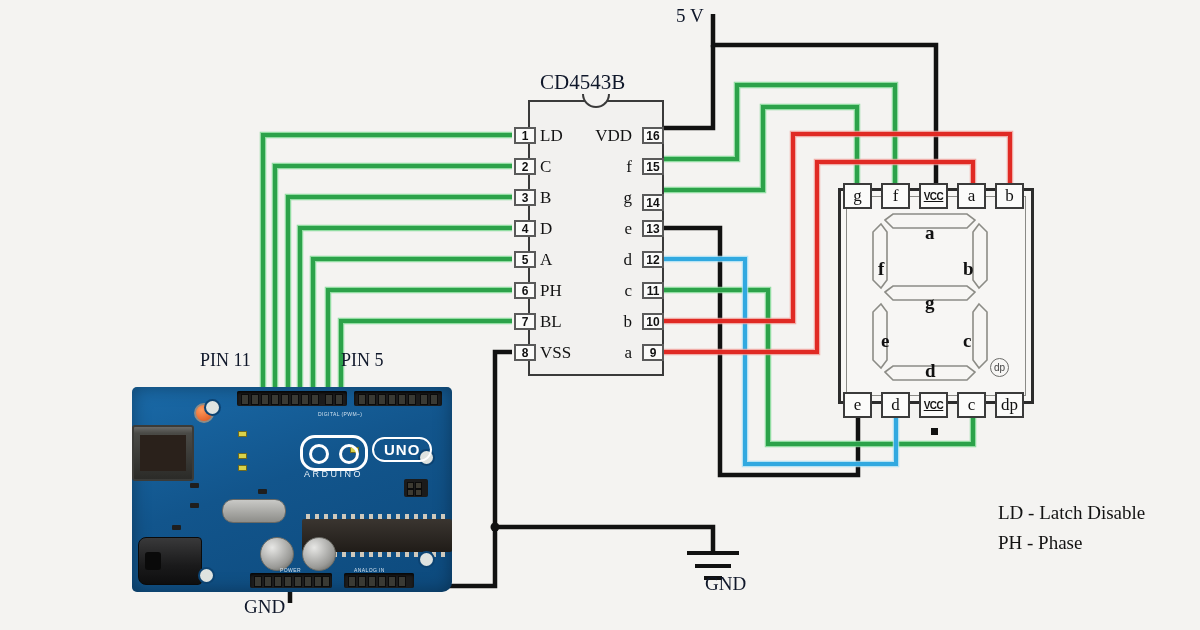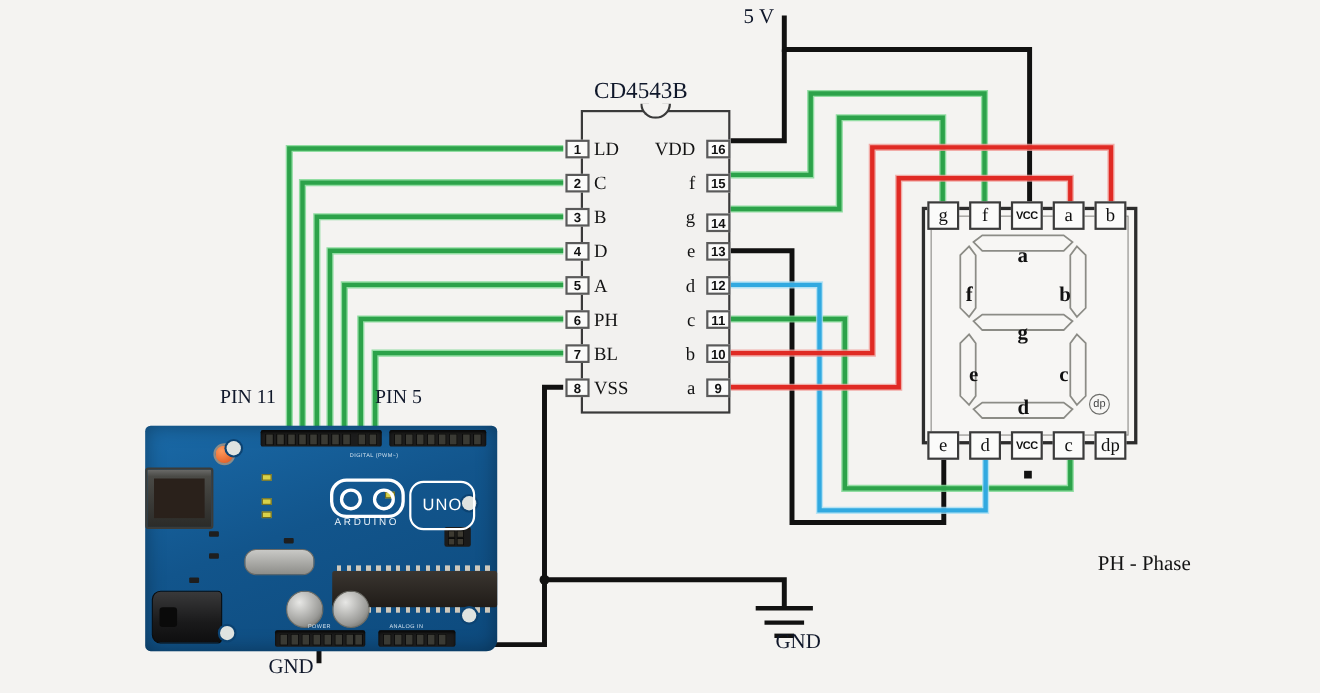--- a/index.html
+++ b/index.html
@@ -56,21 +56,21 @@
   #disp-inner{
     position:absolute;left:846px;top:196px;width:180px;height:200px;
     border:1px solid #8a8a86;box-sizing:border-box;background:#f7f6f4;
   }
   .dpin{
     position:absolute;width:29px;height:26px;
     border:2px solid #3b3b3b;background:#fbfbfa;box-sizing:border-box;
     display:flex;align-items:center;justify-content:center;
     font-size:17px;color:#111;font-family:"Liberation Serif",serif;
   }
-  .dpin.vcc{font-size:10px;font-family:"Liberation Sans",sans-serif;font-weight:bold;letter-spacing:-.5px;}
+  .dpin.vcc{font-size:10px;font-family:"Liberation Sans",sans-serif;font-weight:bold;letter-spacing:-.5px;text-decoration:underline;}
   .seg-letter{
     position:absolute;font-size:19px;color:#111;font-weight:bold;
     font-family:"Liberation Serif",serif;
   }
   .dot-label{
     position:absolute;width:17px;height:17px;border:1.5px solid #6d6d6a;
     border-radius:50%;display:flex;align-items:center;justify-content:center;
     font-size:10px;color:#444;font-family:"Liberation Sans",sans-serif;
   }
 
@@ -118,22 +118,22 @@
   .ard-oo{
     position:absolute;left:0;top:0;width:62px;height:30px;
     border:3px solid #fff;border-radius:15px/15px;
   }
   .ard-oo:before,.ard-oo:after{
     content:"";position:absolute;top:6px;width:14px;height:14px;
     border:3px solid #fff;border-radius:50%;
   }
   .ard-oo:before{left:6px;} .ard-oo:after{right:6px;}
   .ard-uno{
-    position:absolute;left:72px;top:2px;padding:12px 10px;
-    border:2px solid #fff;border-radius:13px;font-size:15px;letter-spacing:1px;
+    position:absolute;left:72px;top:2px;padding:2px 10px;
+    border:2px solid #fff;border-radius:13px;font-size:15px;letter-spacing:1px;font-weight:bold;
   }
   .ard-word{
     position:absolute;left:4px;top:34px;font-size:9px;letter-spacing:2.5px;color:#e8f1f8;
   }
   .ard-cap{
     position:absolute;width:32px;height:32px;border-radius:50%;
     background:radial-gradient(circle at 35% 30%,#e7e7e5,#9a9a97 65%,#55554f);
     border:1px solid #6c6c66;
   }
   .ard-hole{position:absolute;width:13px;height:13px;border-radius:50%;background:#dfe3e0;box-shadow:0 0 0 2px #0c4372;}
@@ -418,16 +418,17 @@
     </div>
   </div>
 
   <div class="lbl lbl-5v">5 V</div>
   <div class="lbl lbl-gnd-sym">GND</div>
   <div class="lbl lbl-gnd-board">GND</div>
   <div class="lbl lbl-pin11">PIN 11</div>
   <div class="lbl lbl-pin5">PIN 5</div>
 
   <div id="legend">
+    <div>LD - Latch Disable</div>
     <div>PH - Phase</div>
   </div>
 
 </div>
 
 </body></html>

